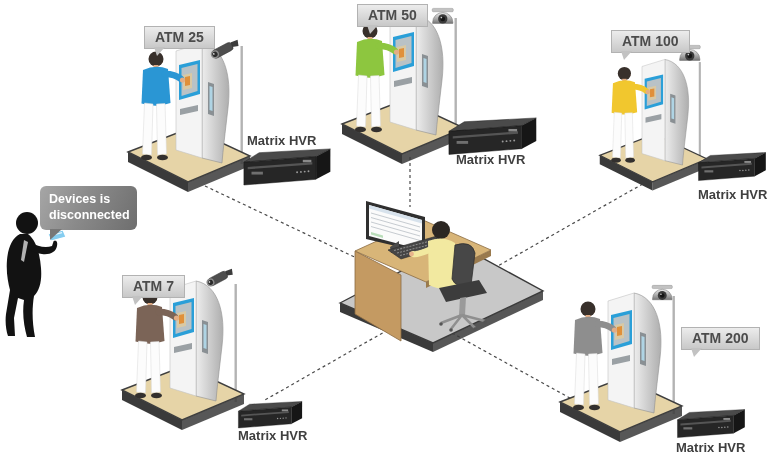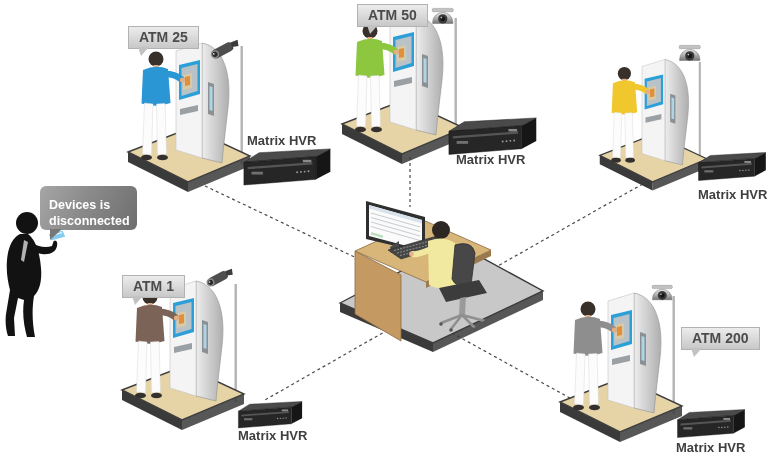--- a/index.html
+++ b/index.html
@@ -29,21 +29,21 @@
     border-left:3px solid transparent;border-right:8px solid transparent;
     border-top:9px solid #c2c2c2;
   }
   .hvr-label{
     position:absolute;color:#404040;font-size:13px;font-weight:bold;white-space:nowrap;line-height:15px;
   }
   .bubble{
     position:absolute;left:40px;top:186px;width:97px;height:44px;box-sizing:border-box;
     background:linear-gradient(115deg,#a6a6a6 0%,var(--bubble-bg,#8a8a8a) 45%,#6e6e6e 100%);
     border-radius:6px;color:#fff;font-size:12.5px;font-weight:bold;line-height:16px;
-    padding:11px 6px 5px 9px;
+    padding:5px 6px 5px 9px;
   }
   .bubble::after{
     content:"";position:absolute;left:10px;bottom:-10px;width:0;height:0;
     border-right:12px solid transparent;border-top:11px solid #777;
   }
 </style>
 </head>
 <body>
 
 <div class="stage">
@@ -190,23 +190,24 @@
              C40,44 36,30 28,24 Z" fill="#121212"></path>
     <path d="M30,32 C38,37 46,38 52,36 L54,30 C56,30 58,32 57,36 C56,42 50,45 42,44 C34,43 28,40 26,36 Z" fill="#121212"></path>
     <path d="M24,30 L28,32 L24,52 L21,50 Z" fill="#cfcfcf" opacity=".85"></path>
     <g>
       <polygon points="48,24 63,20 66,27 51,31" fill="#85cdf0" stroke="#ffffff" stroke-width="1.2"></polygon>
       <line x1="51" y1="25.5" x2="62" y2="22.7" stroke="#e9f6fd" stroke-width="1.2"></line>
     </g>
   </g>
 </svg>
 
-<div class="tag" style="left:128px;top:26px;text-align:center;">ATM 25</div>
+<div class="tag" style="left:144px;top:26px;text-align:center;">ATM 25</div>
 <div class="tag" style="left:357px;top:4px;">ATM 50</div>
-<div class="tag" style="left:122px;top:275px;">ATM 1</div>
+<div class="tag" style="left:611px;top:30px;">ATM 100</div>
+<div class="tag" style="left:122px;top:275px;">ATM 7</div>
 <div class="tag" style="left:681px;top:303px;margin-top:24px;">ATM 200</div>
 
 <div class="hvr-label" style="left:247px;top:133px;">Matrix HVR</div>
 <div class="hvr-label" style="left:456px;top:152px;">Matrix HVR</div>
 <div class="hvr-label" style="left:698px;top:187px;">Matrix HVR</div>
 <div class="hvr-label" style="left:238px;top:428px;">Matrix HVR</div>
 <div class="hvr-label" style="left:676px;top:440px;">Matrix HVR</div>
 
 <div class="bubble">Devices is disconnected</div>
 

